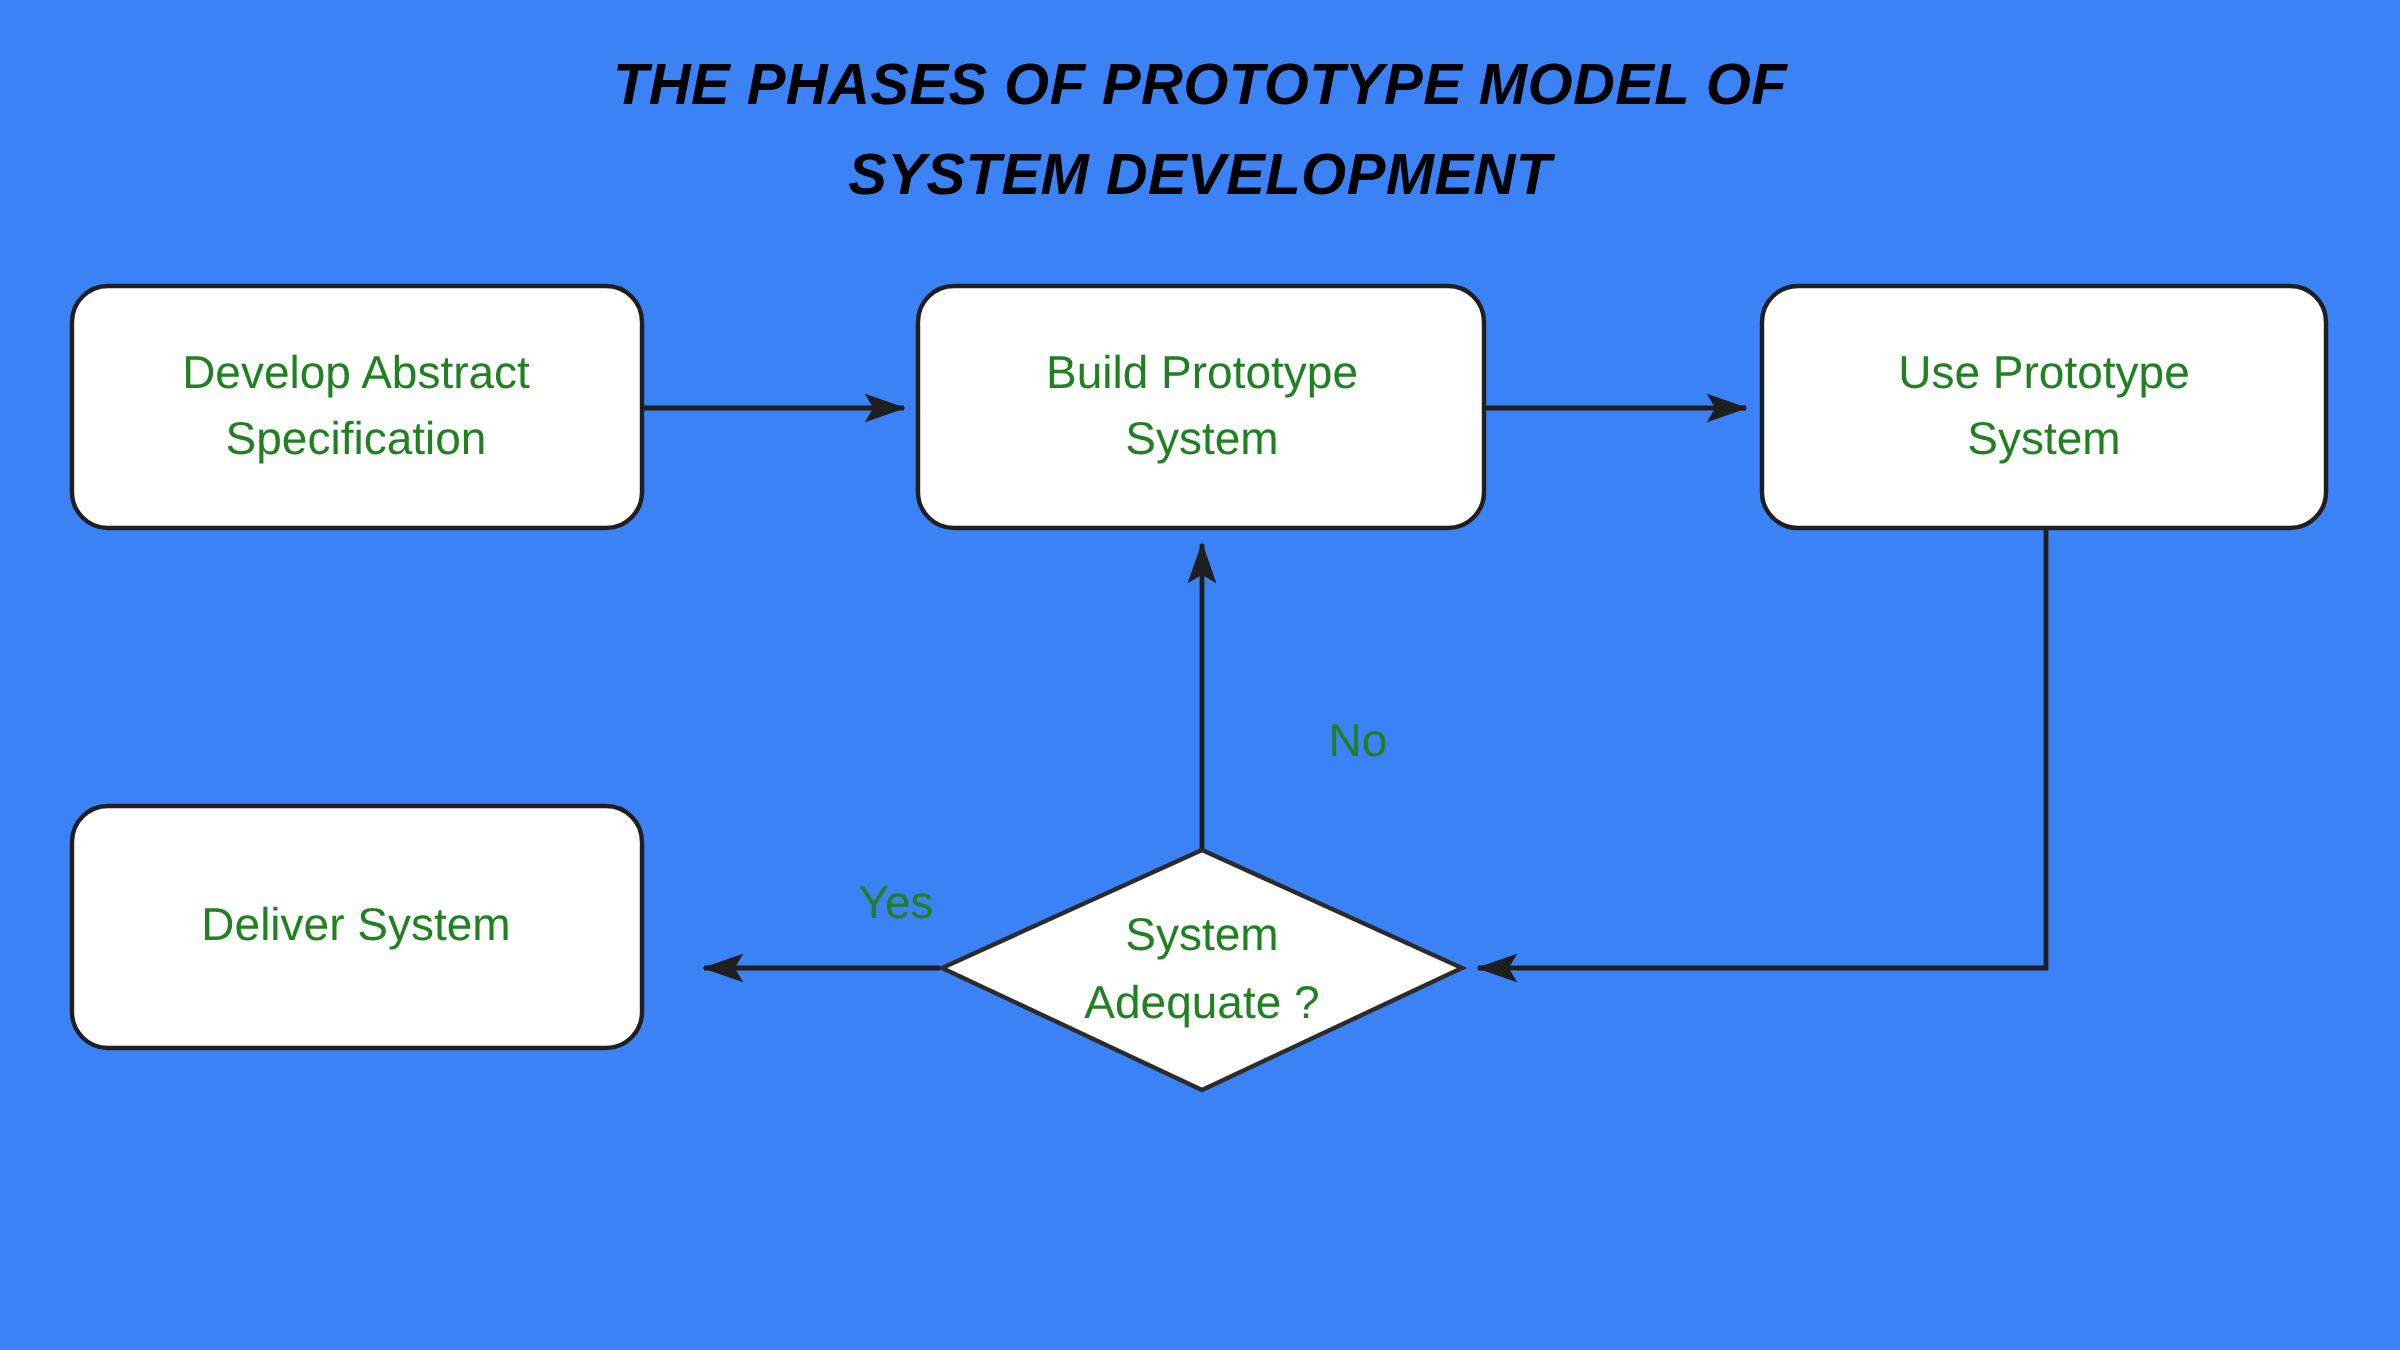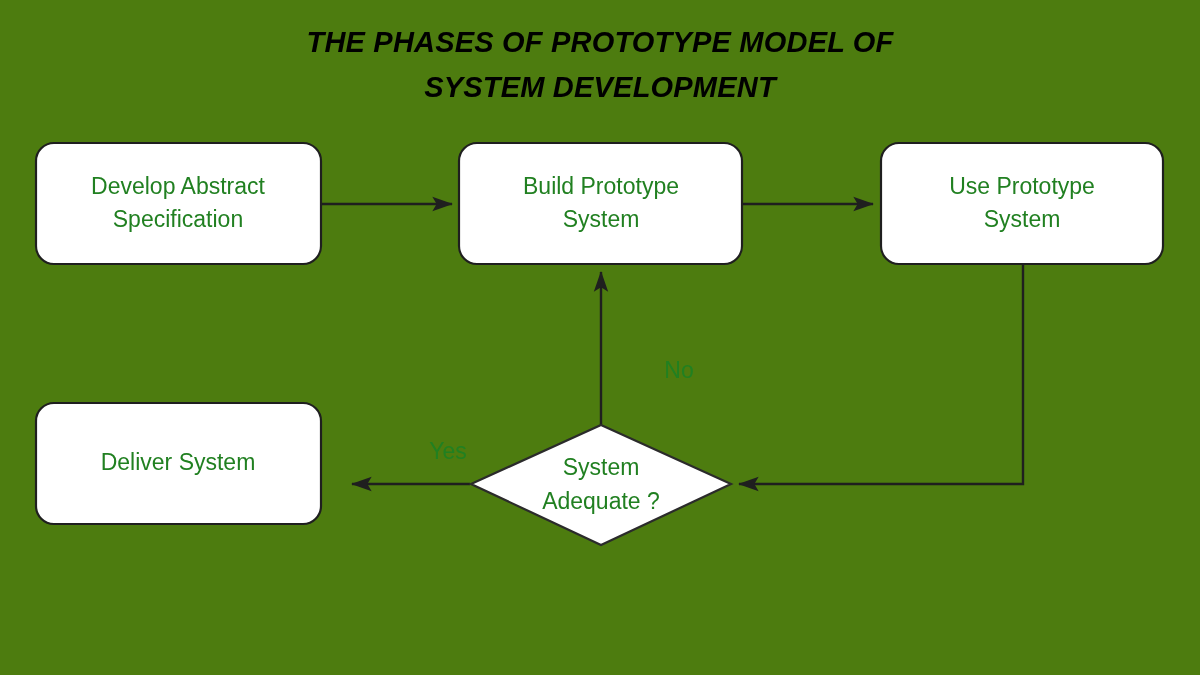--- a/index.html
+++ b/index.html
@@ -8,21 +8,21 @@
     padding: 0;
     background: #ffffff;
   }
   body {
     font-family: "Liberation Sans", sans-serif;
   }
   #canvas {
     position: relative;
     width: 1200px;
     height: 675px;
-    background: #4d7c0f;
+    background: #3b82f6;
     overflow: hidden;
   }
   #flow-svg {
     position: absolute;
     top: 0;
     left: 0;
     width: 1200px;
     height: 675px;
   }
   .title-line {

